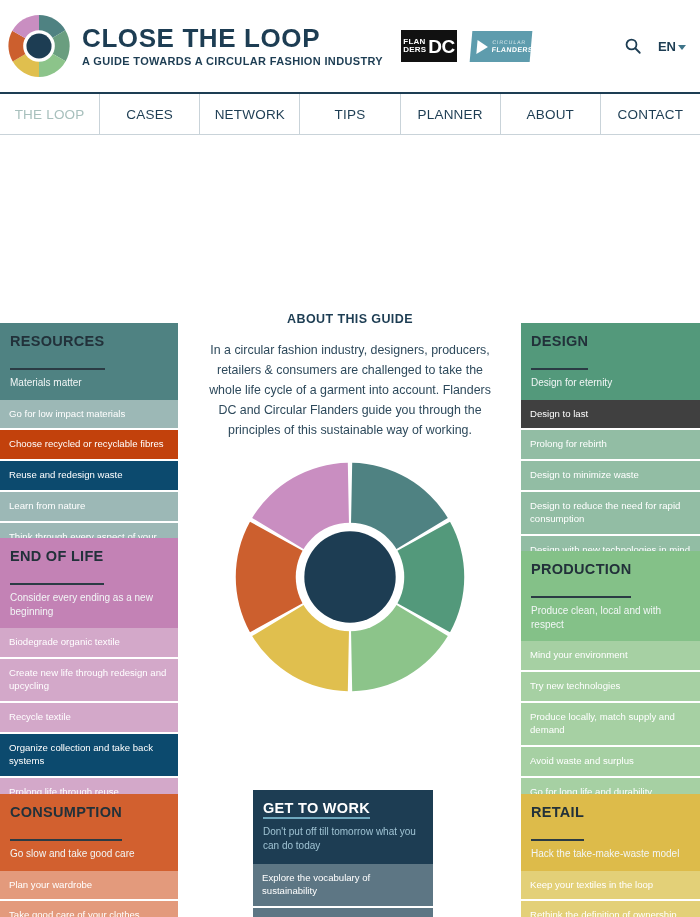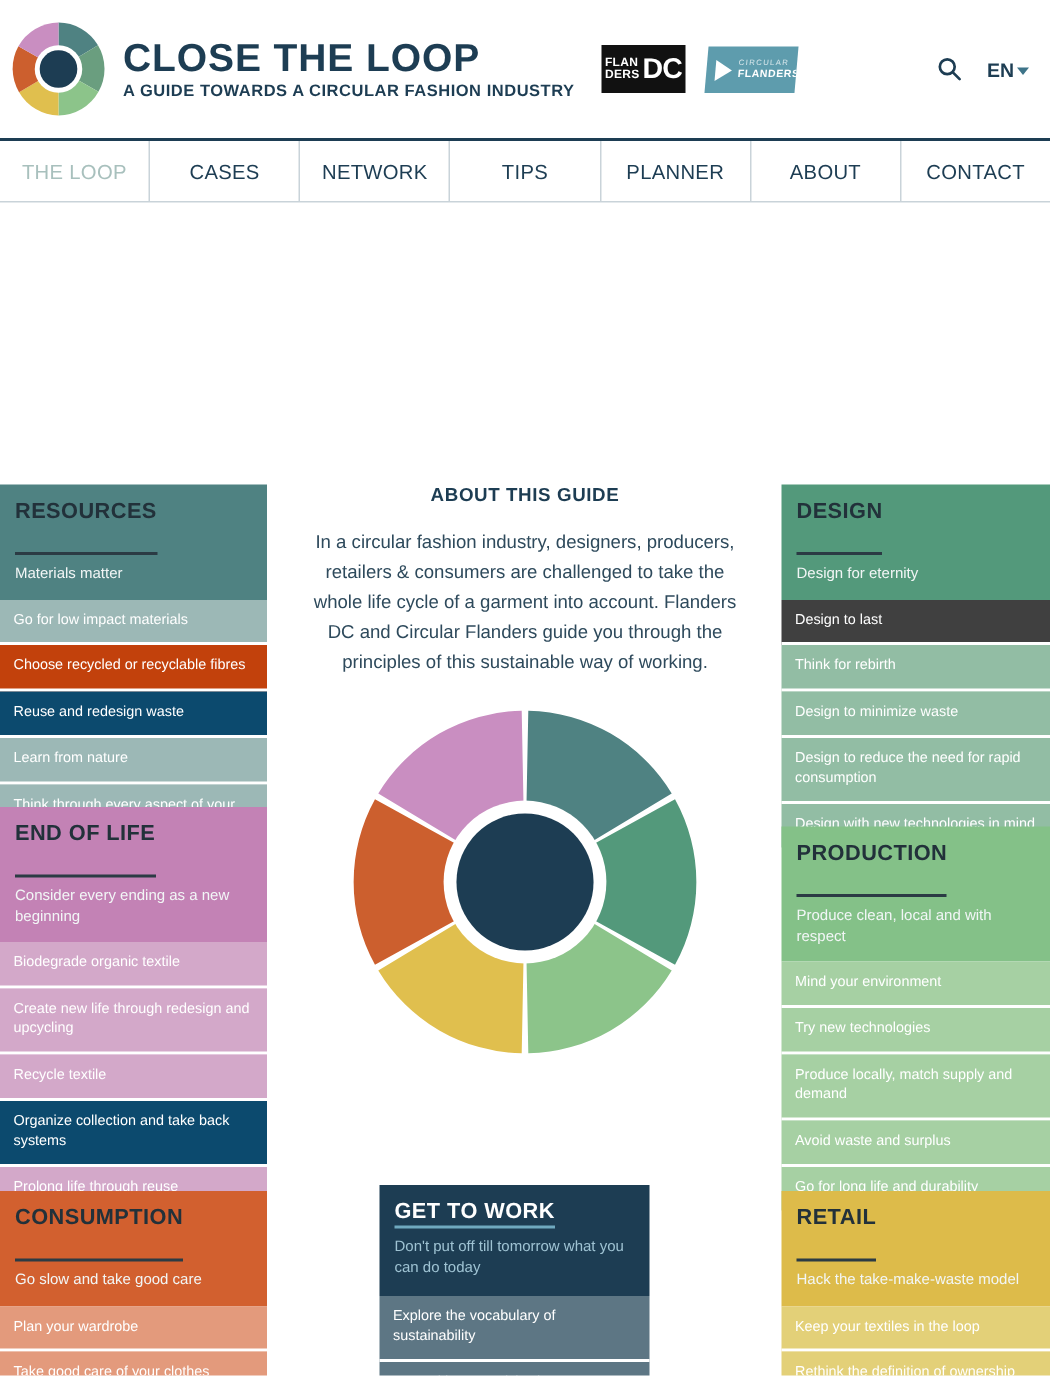--- a/index.html
+++ b/index.html
@@ -269,42 +269,42 @@
         <div class="block-header" style="background: rgb(210, 96, 47);"><div class="block-title">CONSUMPTION</div><div class="block-sub">Go slow and take good care</div></div>
         <div class="block-item" style="background: rgb(227, 154, 124);">Plan your wardrobe</div>
         <div class="block-item" style="background: rgb(227, 154, 124);">Take good care of your clothes</div>
         <div class="block-item" style="background: rgb(227, 154, 124);">Need some variation? Swap, rent or buy second hand</div>
       </div>
     </div>
   <div class="col col-right" id="col-right">
       <div class="block" style="position: absolute; top: 188px; width: 100%;">
         <div class="block-header" style="background: rgb(83, 153, 123);"><div class="block-title">DESIGN</div><div class="block-sub">Design for eternity</div></div>
         <div class="block-item" style="background: #404040;">Design to last</div>
-        <div class="block-item" style="background: rgb(146, 189, 164);">Think for rebirth</div>
+        <div class="block-item" style="background: rgb(146, 189, 164);">Prolong for rebirth</div>
         <div class="block-item" style="background: rgb(146, 189, 164);">Design to minimize waste</div>
         <div class="block-item" style="background: rgb(146, 189, 164);">Design to reduce the need for rapid consumption</div>
         <div class="block-item" style="background: rgb(146, 189, 164);">Design with new technologies in mind</div>
       </div>
       <div class="block" style="position: absolute; top: 416px; width: 100%;">
         <div class="block-header" style="background: rgb(132, 193, 136);"><div class="block-title">PRODUCTION</div><div class="block-sub">Produce clean, local and with respect</div></div>
         <div class="block-item" style="background: rgb(166, 208, 163);">Mind your environment</div>
         <div class="block-item" style="background: rgb(166, 208, 163);">Try new technologies</div>
         <div class="block-item" style="background: rgb(166, 208, 163);">Produce locally, match supply and demand</div>
         <div class="block-item" style="background: rgb(166, 208, 163);">Avoid waste and surplus</div>
         <div class="block-item" style="background: rgb(166, 208, 163);">Go for long life and durability</div>
       </div>
       <div class="block" style="position: absolute; top: 659px; width: 100%;">
         <div class="block-header" style="background: rgb(221, 187, 74);"><div class="block-title">RETAIL</div><div class="block-sub">Hack the take-make-waste model</div></div>
         <div class="block-item" style="background: rgb(227, 208, 120);">Keep your textiles in the loop</div>
         <div class="block-item" style="background: rgb(227, 208, 120);">Rethink the definition of ownership</div>
         <div class="block-item" style="background: rgb(227, 208, 120);">Go for a more service-oriented business</div>
       </div>
     </div>
 
-  <div class="center-col" style="top:188px;">
+  <div class="center-col" style="top:177px;">
     <div class="about-title">ABOUT THIS GUIDE</div>
     <div class="about-text">In a circular fashion industry, designers, producers, retailers &amp; consumers are challenged to take the whole life cycle of a garment into account. Flanders DC and Circular Flanders guide you through the principles of this sustainable way of working.</div>
 
     <div class="loop-wrap">
       <svg width="238" height="238" viewBox="0 0 100 100" id="loop-svg">
           <path d="M50.9214772351851 2.0088458181610775 A48 48 0 0 1 91.10082006081575 25.206400214401192 L67.98160877660689 39.15280009380052 A21 21 0 0 0 50.40314629039348 29.00387004544547 Z" fill="#4f8282"></path>
           <path d="M92.02229729600086 26.802445603759885 A48 48 0 0 1 92.02229729600086 73.19755439624012 L68.38475506700038 60.14893004835505 A21 21 0 0 0 68.38475506700038 39.85106995164495 Z" fill="#53997b"></path>
           <path d="M91.10082006081575 74.79359978559881 A48 48 0 0 1 50.9214772351851 97.99115418183892 L50.40314629039348 70.99612995455453 A21 21 0 0 0 67.98160877660689 60.84719990619948 Z" fill="#8cc48a"></path>
           <path d="M49.078522764814906 97.99115418183892 A48 48 0 0 1 8.89917993918425 74.79359978559881 L32.01839122339311 60.84719990619948 A21 21 0 0 0 49.59685370960652 70.99612995455453 Z" fill="#e0bf4e"></path>
           <path d="M7.9777027039991495 73.19755439624012 A48 48 0 0 1 7.977702703999142 26.802445603759885 L31.615244932999623 39.85106995164495 A21 21 0 0 0 31.615244932999627 60.148930048355055 Z" fill="#cc5f2e"></path>

